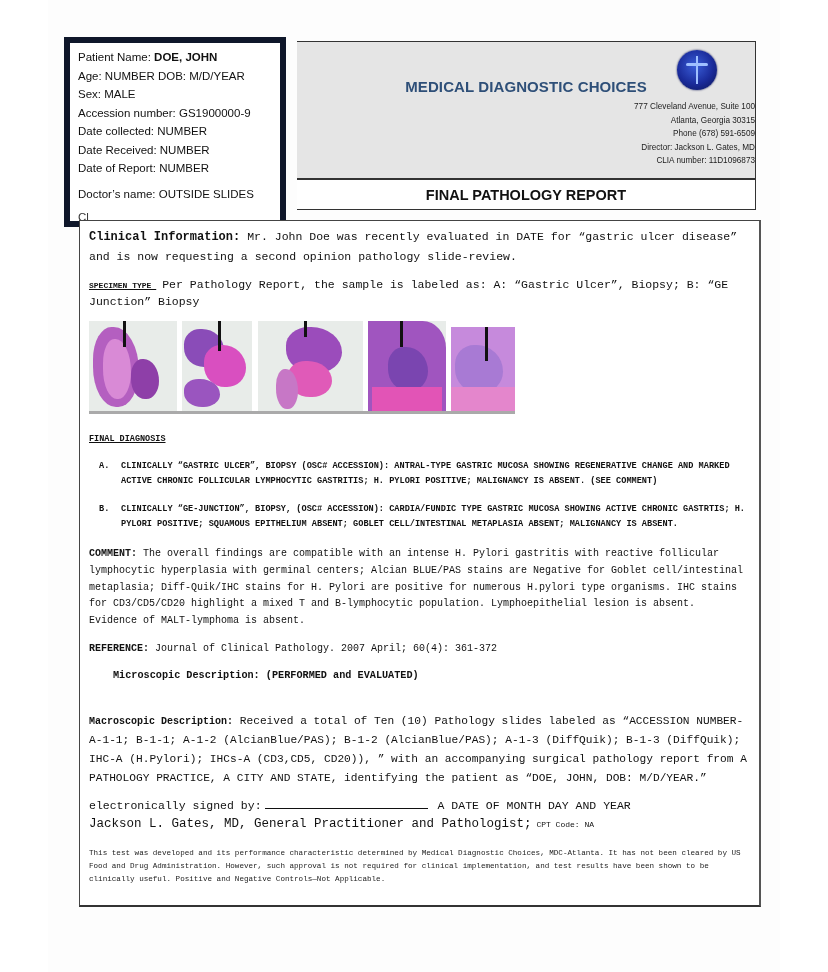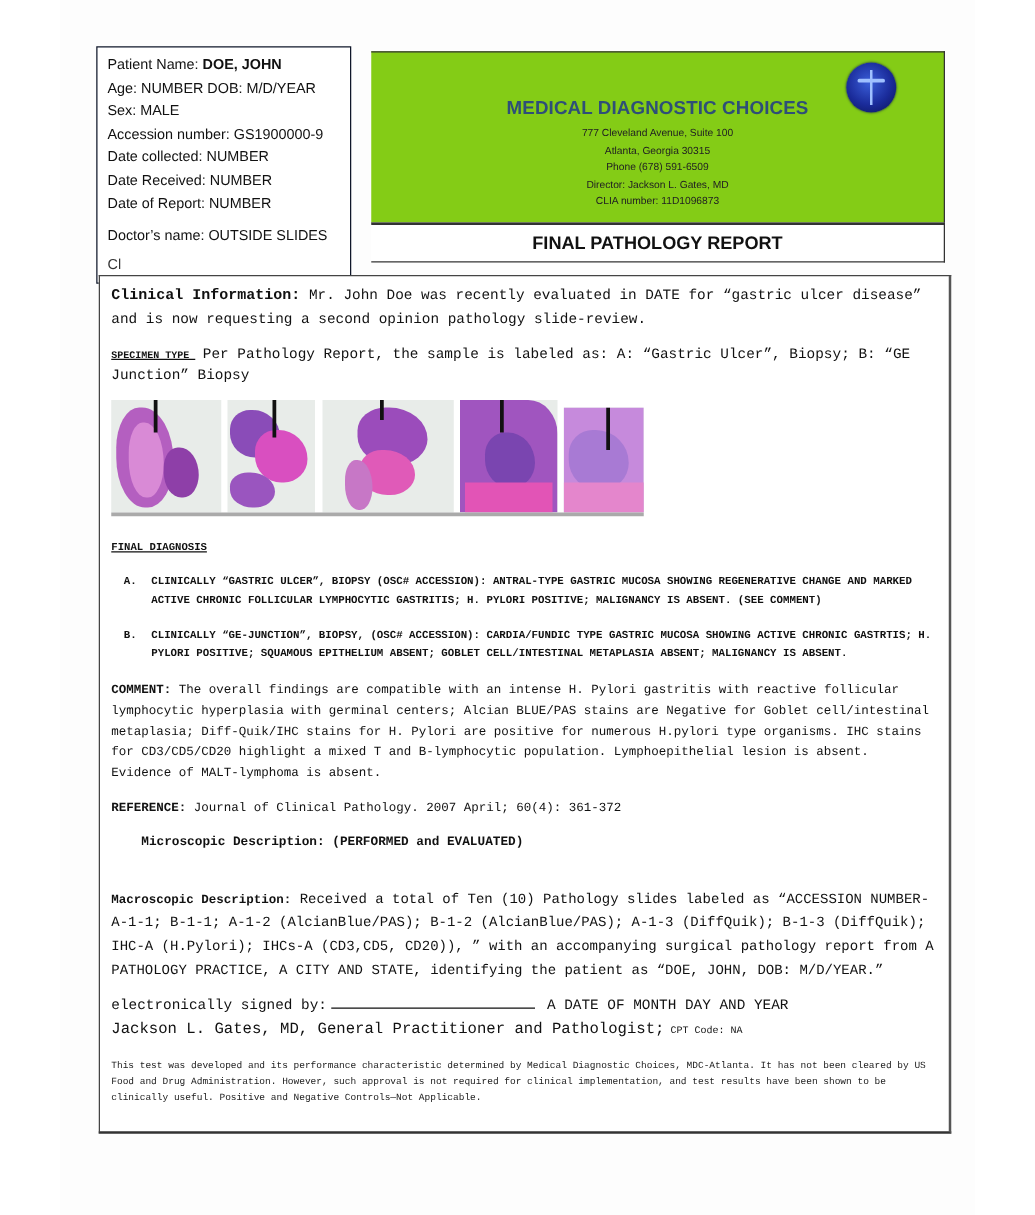--- a/index.html
+++ b/index.html
@@ -3,36 +3,36 @@
 <meta charset="utf-8">
 <style>
   * { box-sizing: border-box; margin: 0; padding: 0; }
   html, body { width: 828px; height: 972px; background: #ffffff; overflow: hidden; }
   body { position: relative; font-family: "Liberation Sans", sans-serif; color: #111; }
 
   .page-bg { position: absolute; left: 48px; top: 0; width: 732px; height: 972px; background: #fdfdfd; }
 
   
   .patient-box {
-    position: absolute; left: 77px; top: 37px; width: 204px; height: 190px;
-    border: 1px solid #0f172a; background: #fff; padding: 5px 8px; z-index: 1;
+    position: absolute; left: 64px; top: 37px; width: 222px; height: 190px;
+    border: 6px solid #0f172a; background: #fff; padding: 5px 8px; z-index: 1;
   }
   .patient-box .row { font-size: 11.5px; line-height: 18.5px; white-space: nowrap; }
   .patient-box .row b { font-weight: bold; }
   .patient-box .row.doctor { margin-top: 7px; }
   .patient-box .row.cut { margin-top: 5px; color: #333; }
 
   
   .lab-box {
     position: absolute; left: 297px; top: 41px; width: 459px; height: 138px;
-    border: 1px solid #333; border-left: none; background: #84cc16; text-align: center;
+    border: 1px solid #333; border-left: none; background: #e5e5e5; text-align: center;
   }
   .lab-title { position: absolute; left: 0; right: 0; top: 36px; font-size: 15px; font-weight: bold; color: #2e4f78; letter-spacing: 0.1px; }
   .lab-lines { position: absolute; left: 0; right: 0; top: 58px; }
-  .lab-lines div { font-size: 8.2px; line-height: 13.6px; color: #222; }
+  .lab-lines div { font-size: 8.2px; line-height: 13.6px; color: #222; text-align: right; }
   .logo {
     position: absolute; left: 380px; top: 8px; width: 40px; height: 40px; border-radius: 50%;
     background: radial-gradient(circle at 45% 40%, #3a5ed8 0%, #1a2b9a 55%, #0a1250 100%);
     box-shadow: 0 0 2px #0a1250;
   }
   .logo .staff { position: absolute; left: 19px; top: 6px; width: 2px; height: 28px; background: #9fc0ff; }
   .logo .bar { position: absolute; left: 9px; top: 13px; width: 22px; height: 3px; background: #9fc0ff; border-radius: 2px; }
 
   .report-title-box {
     position: absolute; left: 297px; top: 178px; width: 459px; height: 32px;

